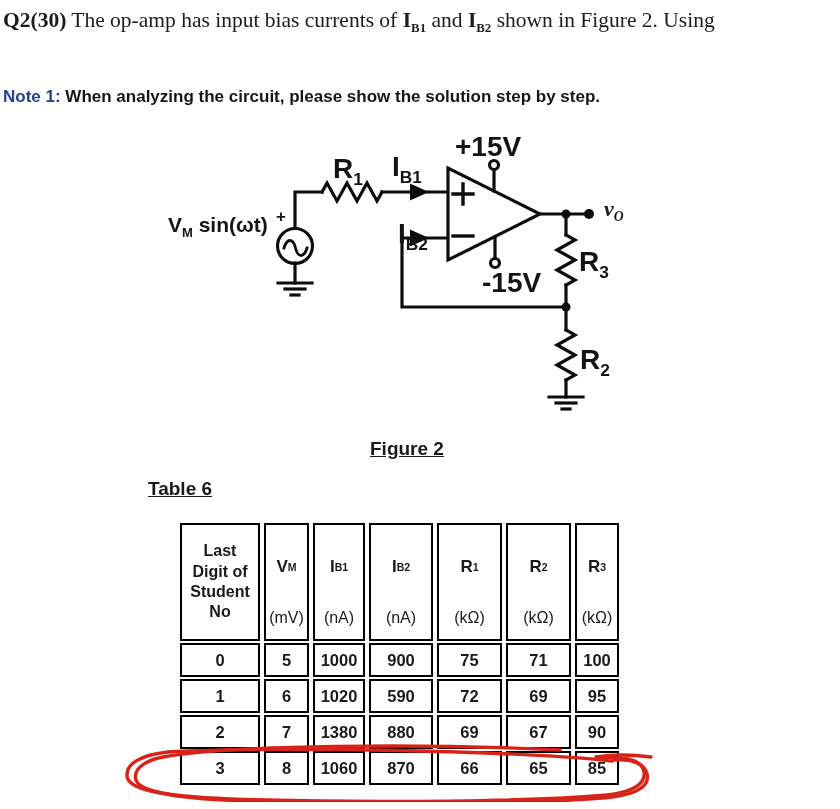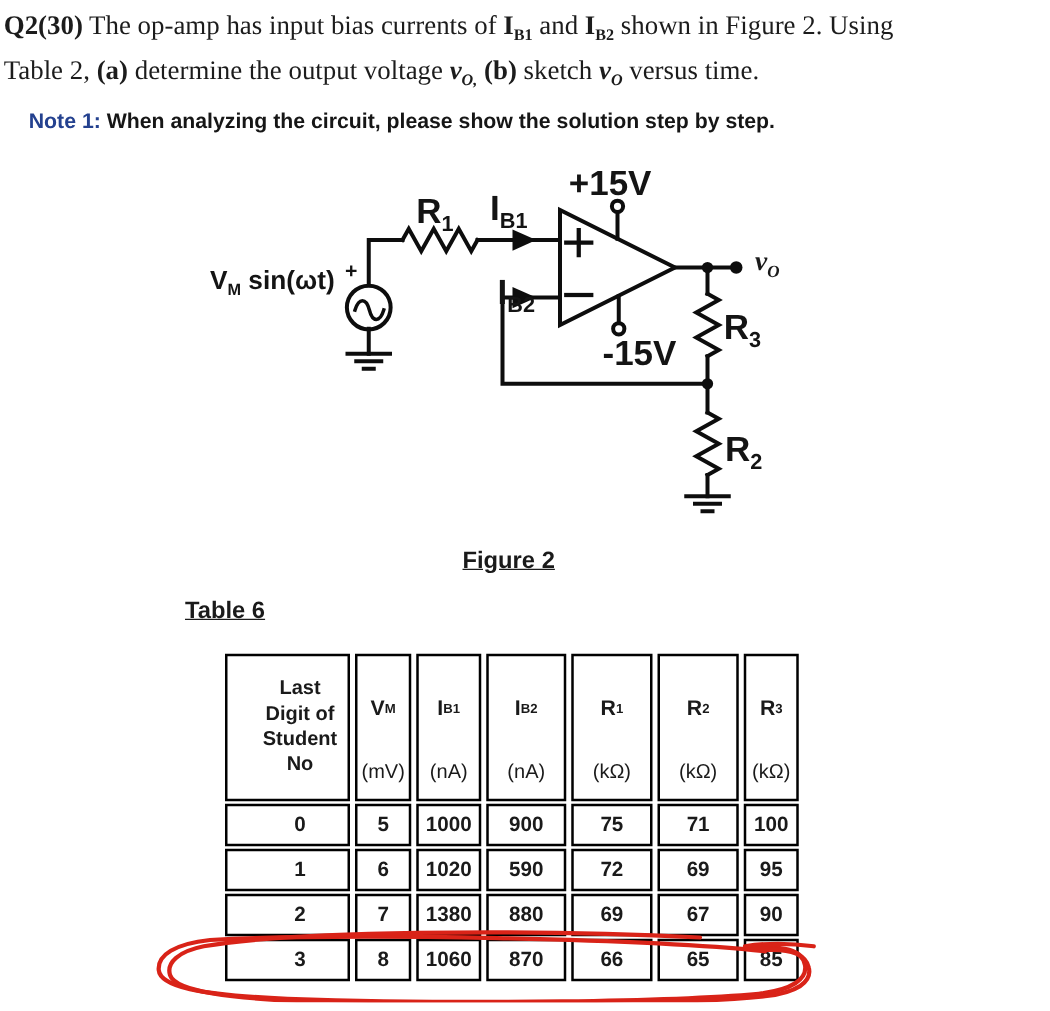--- a/index.html
+++ b/index.html
@@ -6,35 +6,35 @@
   .page{position:relative;width:840px;height:802px;background:#ffffff;overflow:hidden;
         font-family:"Liberation Sans",sans-serif;color:#1a1a1a;}
   
   .qline{position:absolute;left:3px;width:834px;
          font-family:"Liberation Serif",serif;font-size:21.5px;color:#1c1c1c;white-space:nowrap;}
   .qline b{font-weight:bold;}
   .qline sub{font-size:0.60em;font-weight:bold;}
   .vo{font-style:italic;font-weight:bold;}
   .vo sub{font-style:italic;}
   .noteline{position:absolute;left:3px;top:87px;font-size:17px;font-weight:bold;white-space:nowrap;color:#161616;}
-  .note-label{color:#24418f;margin-left:20px;}
+  .note-label{color:#24418f;}
   
   .clabel{position:absolute;font-size:28px;font-weight:bold;color:#141414;white-space:nowrap;}
   .clabel sub{font-size:0.62em;}
   .small-plus{font-size:17px;}
   .volabel{position:absolute;font-family:"Liberation Serif",serif;font-style:italic;
            font-weight:bold;font-size:22px;white-space:nowrap;}
   .volabel sub{font-size:0.62em;}
   .figcap{position:absolute;font-size:19px;font-weight:bold;text-decoration:underline;}
   svg.layer{position:absolute;left:0;top:0;}
   
   .t2{position:absolute;left:176px;top:521px;border-collapse:separate;border-spacing:4px 2px;}
   .t2 th,.t2 td{border:2px solid #000;background:#fff;text-align:center;vertical-align:middle;padding:0;}
   .t2 th{font-weight:bold;}
-  .t2 .c0{width:76px;padding-left:20px;}
+  .t2 .c0{width:76px;}
   .t2 .c1{width:41px;}
   .t2 .c2{width:48px;}
   .t2 .c3{width:60px;}
   .t2 .c4{width:61px;}
   .t2 .c5{width:61px;}
   .t2 .c6{width:40px;}
   .t2 thead th{height:114px;}
   .hwrap{display:flex;flex-direction:column;height:114px;}
   .hsym{flex:1;display:flex;align-items:center;justify-content:center;font-size:17px;font-weight:bold;}
   .hsym sub{font-size:0.62em;}
@@ -42,21 +42,20 @@
   .h0{display:flex;align-items:center;justify-content:center;height:114px;
       font-size:16px;line-height:1.28;white-space:pre-line;font-weight:bold;}
   .t2 td{height:30px;font-size:16.5px;font-weight:bold;}
 </style>
 </head>
 <body>
 
 <div class="page">
 
   <div class="qline" style="top:8px"><b>Q2(30)</b><span> The op-amp has input bias currents of </span><b><span>I</span><sub>B1</sub></b><span> and </span><b><span>I</span><sub>B2</sub></b><span> shown in Figure 2. Using</span></div>
-  <div class="qline" style="top:44px"><span>Table 2, </span><b>(a)</b><span> determine the output voltage </span><span class="vo"><span>v</span><sub>O,</sub></span><span> </span><b>(b)</b><span> sketch </span><span class="vo"><span>v</span><sub>O</sub></span><span> versus time.</span></div>
 
   <div class="noteline"><span class="note-label">Note 1:</span><span> When analyzing the circuit, please show the solution step by step.</span></div>
 
   <svg class="layer" width="840" height="809" viewBox="0 0 840 809">
     <g stroke="#0d0d0d" stroke-width="3.2" fill="none" stroke-linecap="square">
 
       <path d="M295 229 V192 H322"></path>
 
       <path d="M322 192 l5 -9 l10 18 l10 -18 l10 18 l10 -18 l10 18 l5 -9"></path>
       <path d="M382 192 H448"></path>

